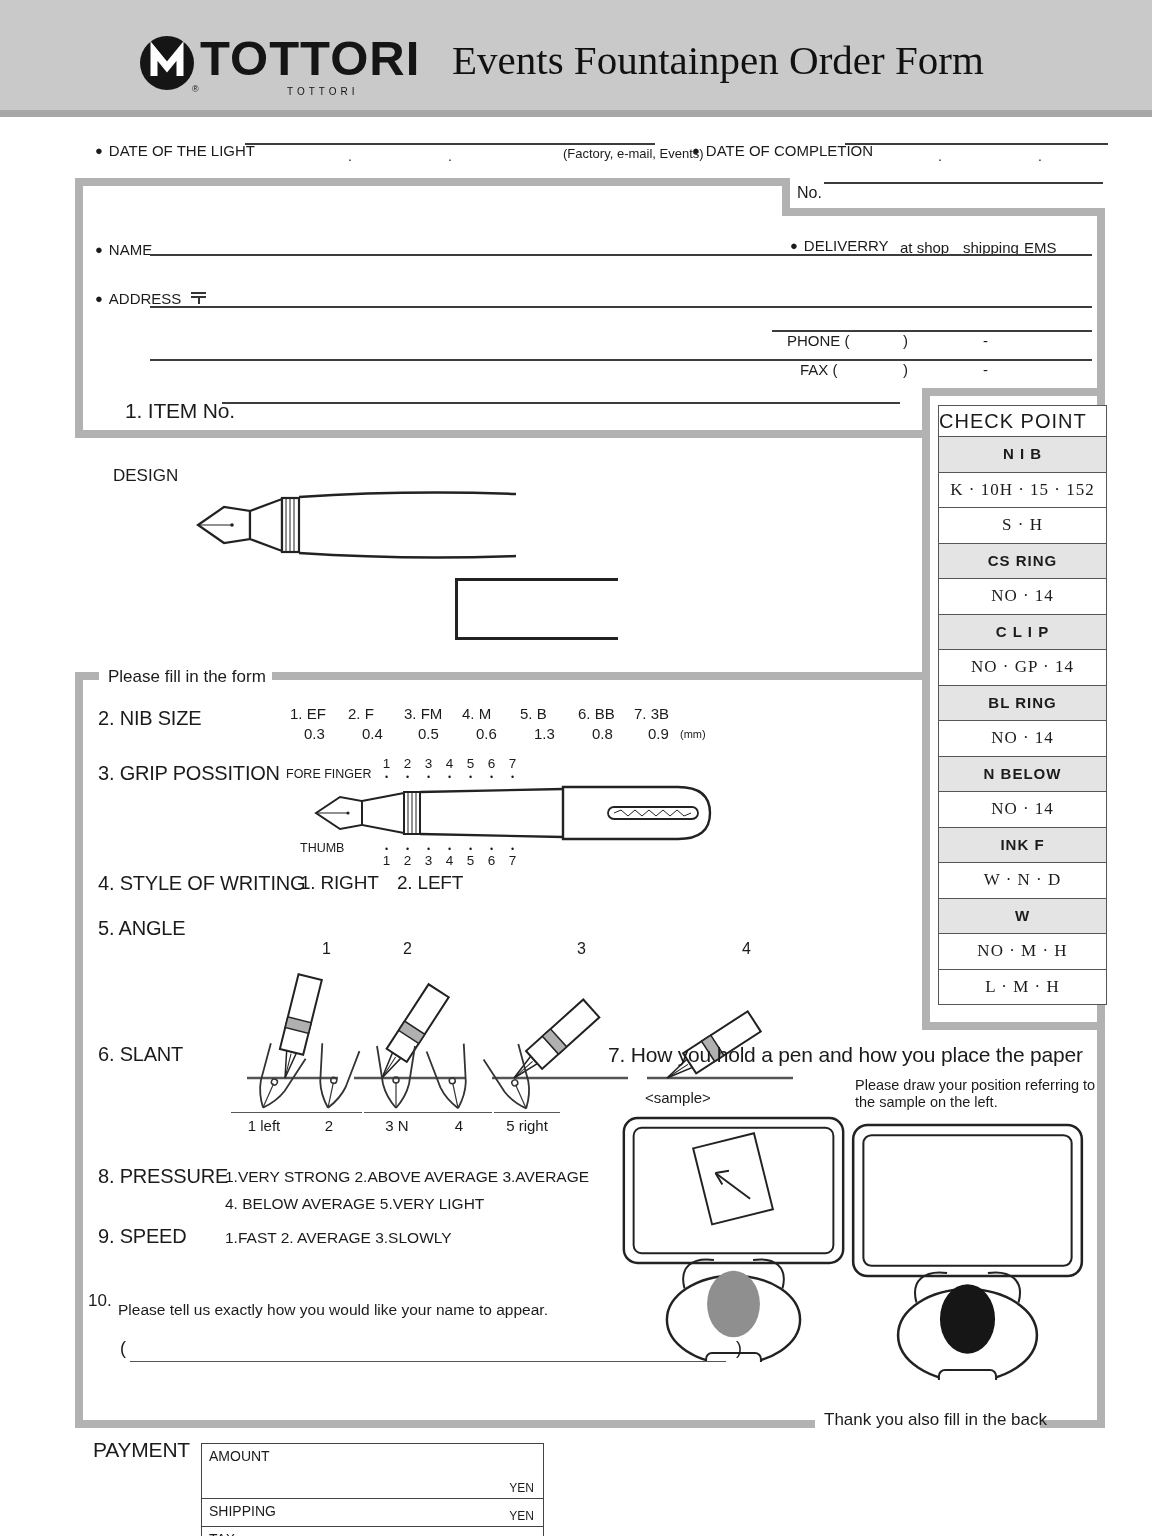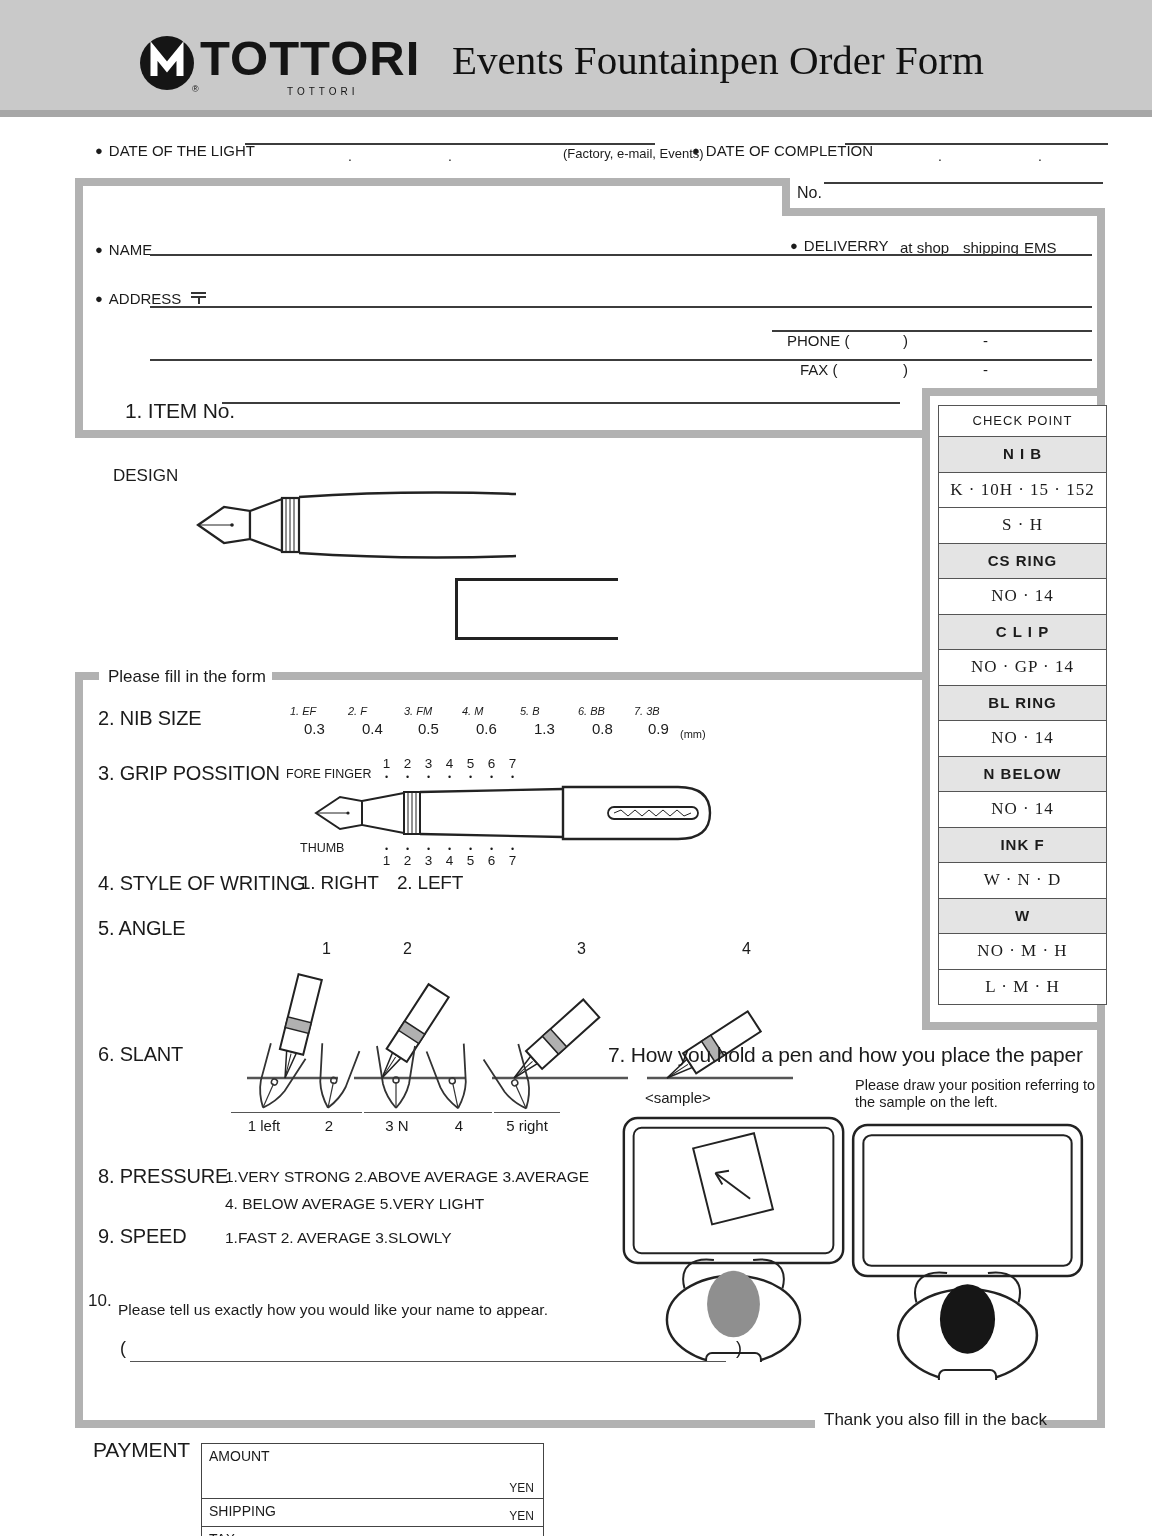--- a/index.html
+++ b/index.html
@@ -14,31 +14,31 @@
   .xslbl{position:absolute;font-size:13px;white-space:nowrap;}
   .bullet{font-size:13px;margin-right:6px;vertical-align:1px;}
   .header{position:absolute;left:0;top:0;width:1152px;height:110px;background:#c9c9c9;}
   .header-strip{position:absolute;left:0;top:110px;width:1152px;height:7px;background:#a7a7a7;}
   .brand{position:absolute;left:200px;top:30px;font-size:49px;font-weight:bold;letter-spacing:1px;color:#151515;}
   .brand-sub{position:absolute;left:287px;top:86px;font-size:10px;letter-spacing:4px;color:#151515;}
   .title{position:absolute;left:452px;top:36px;font-size:41px;font-family:"Liberation Serif","DejaVu Serif",serif;color:#111;}
   .logo-circle{position:absolute;left:140px;top:36px;width:54px;height:54px;border-radius:50%;background:#151515;}
   .reg{position:absolute;left:192px;top:84px;font-size:9px;color:#151515;}
   .cp-table{position:absolute;left:938px;top:405px;width:167px;border:1.5px solid #555;background:#fff;}
-  .cp-title{height:30px;line-height:30px;text-align:center;font-size:13px;letter-spacing:1px;border-bottom:1.5px solid #555;}
+  .cp-title{height:30px;line-height:30px;text-align:left;font-size:20px;letter-spacing:1px;border-bottom:1.5px solid #555;}
   .cp-row{height:34.5px;line-height:34.5px;text-align:center;border-bottom:1.5px solid #555;}
   .cp-row:last-child{border-bottom:none;}
   .cp-head{background:#e4e4e4;font-weight:bold;font-size:15px;letter-spacing:1px;}
   .cp-val{font-family:"Liberation Serif","DejaVu Serif",serif;font-size:17px;letter-spacing:1px;}
   .numrow{position:absolute;display:flex;}
   .numrow span{display:inline-block;width:21px;text-align:center;font-size:13.5px;}
   .dotrow{position:absolute;display:flex;}
   .dotrow span{display:inline-block;width:21px;text-align:center;font-size:9px;line-height:6px;}
   .nib-opt{position:absolute;width:58px;}
-  .nib-opt .n{font-size:11px;font-style:italic;}
+  .nib-opt .n{font-size:15px;}
   .nib-opt .v{font-size:15px;margin-top:3px;padding-left:14px;}
   .slant-item{position:absolute;width:66px;text-align:center;}
   .slant-base{border-bottom:1.5px solid #555;}
   .pay-table{position:absolute;left:201px;top:1443px;width:341px;border:1.5px solid #444;background:#fff;}
   .pay-row{position:relative;border-bottom:1.5px solid #444;}
   .pay-row:last-child{border-bottom:none;}
   .pay-name{position:absolute;left:7px;top:4px;font-size:14px;}
   .pay-unit{position:absolute;right:9px;bottom:3px;font-size:12px;}
   .postal{display:inline-block;position:relative;width:15px;height:13px;margin-left:10px;}
   .postal i{position:absolute;left:0;top:1px;width:15px;height:2px;background:#333;}

